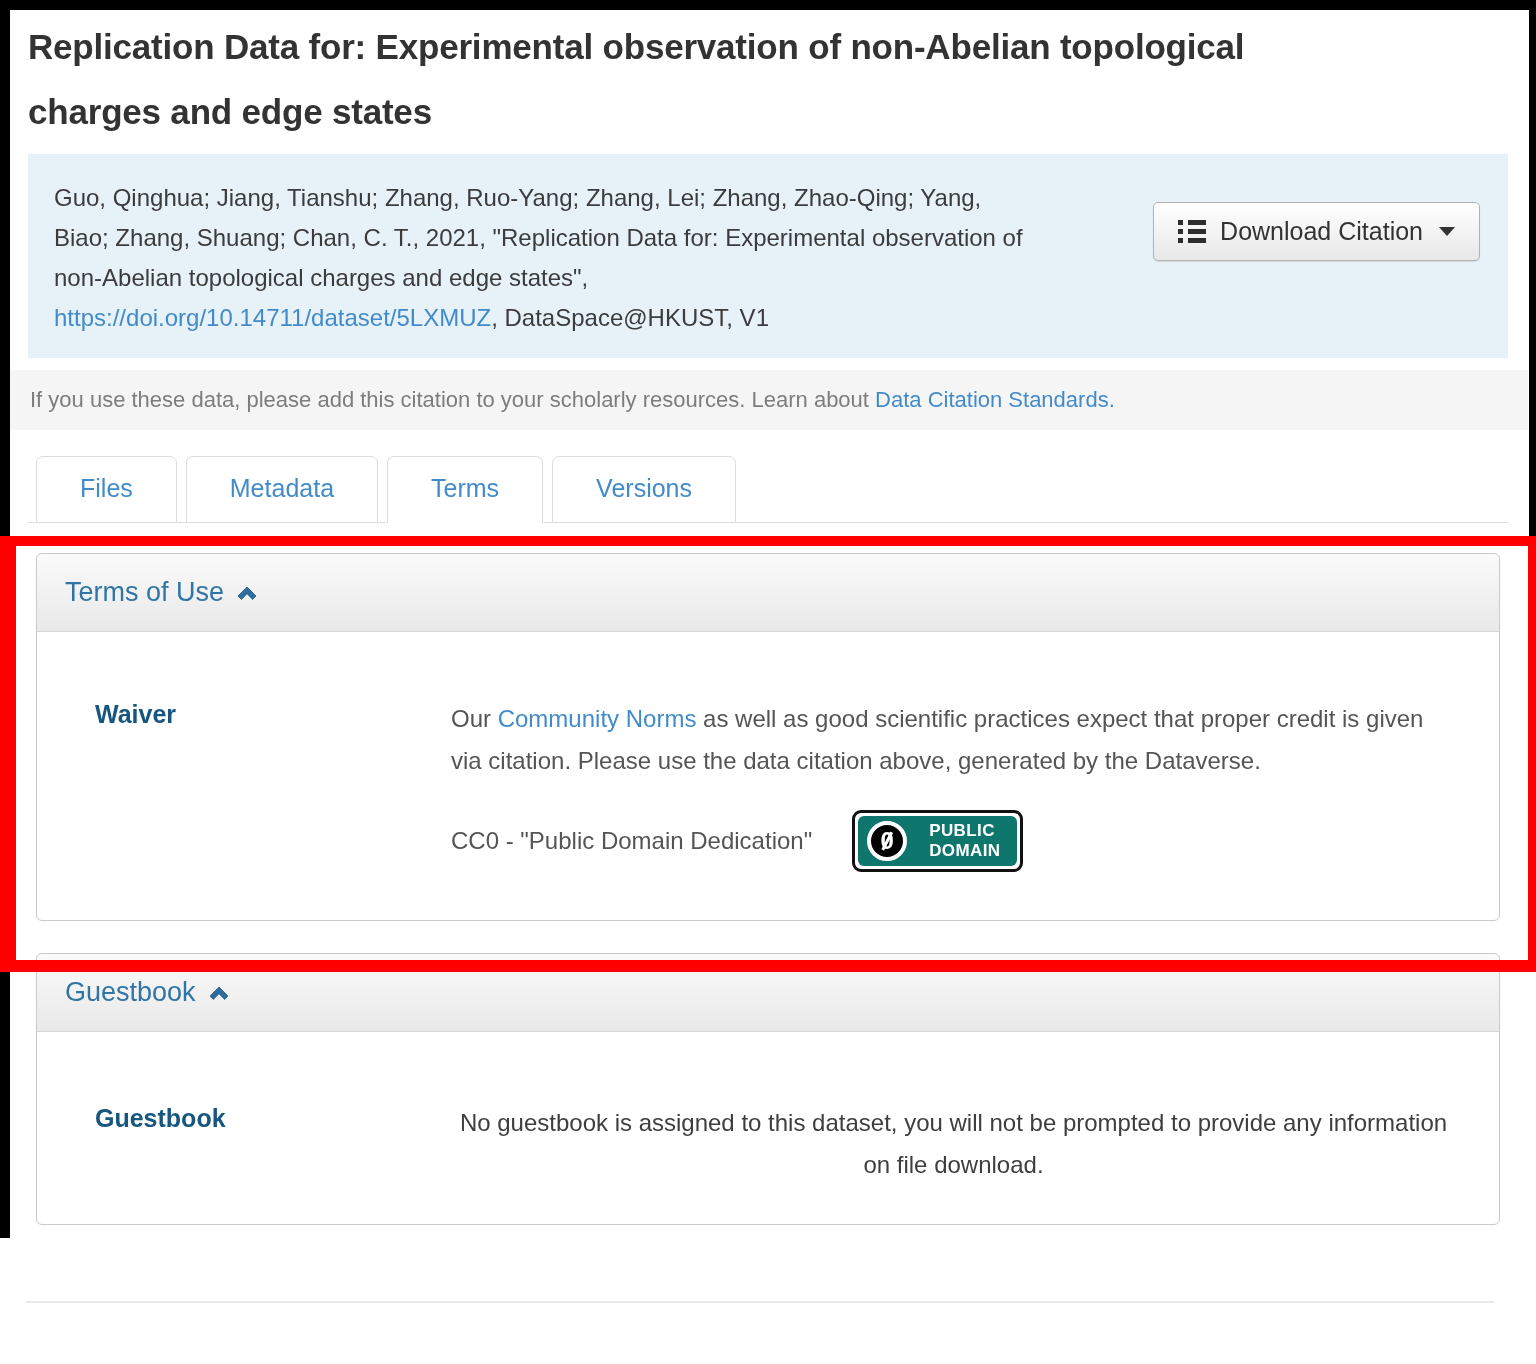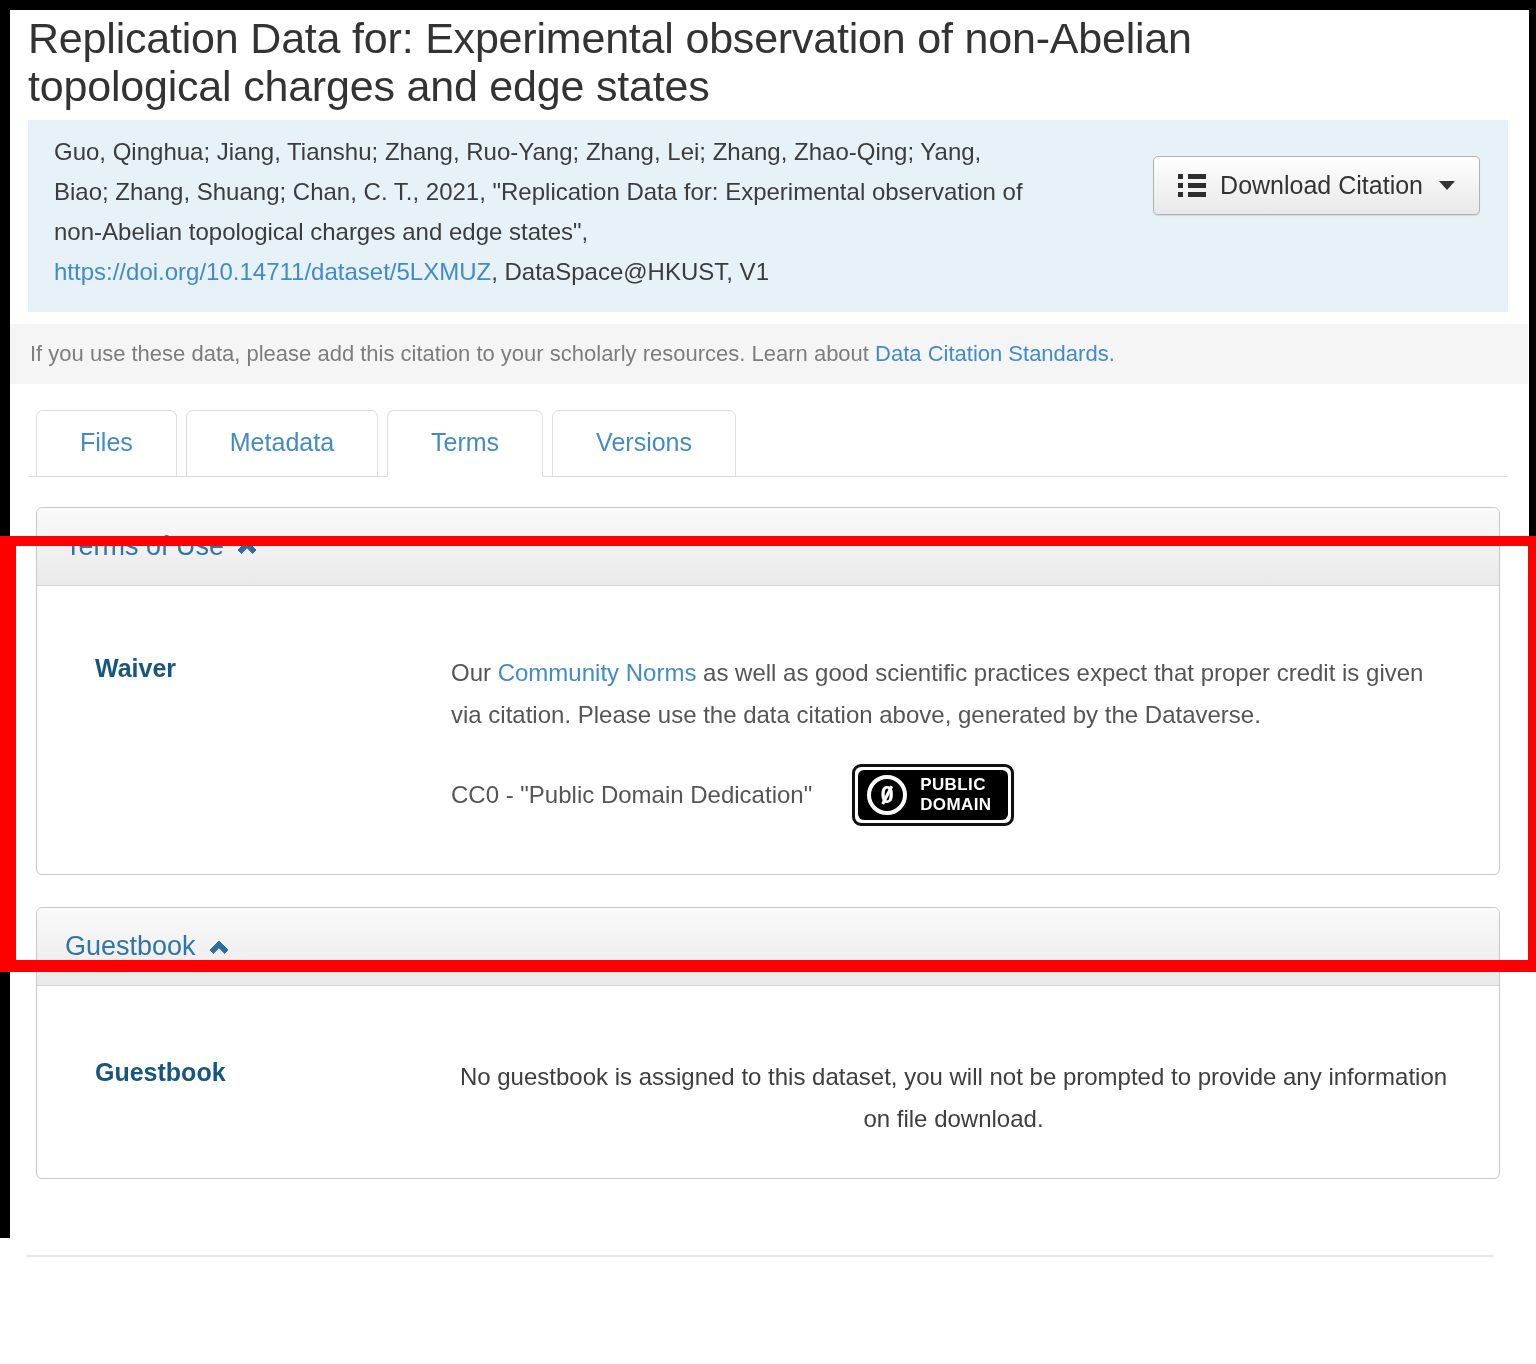--- a/index.html
+++ b/index.html
@@ -6,27 +6,27 @@
   html,body { margin:0; padding:0; }
   body {
     width:1536px; height:1364px; position:relative; overflow:hidden;
     background:#ffffff; color:#333;
     font-family:"Liberation Sans","DejaVu Sans",sans-serif;
   }
   .page { padding:12px 28px 0 28px; position:relative; }
 
   
   .ds-title {
-    font-size:43px; font-weight:400; color:#333; line-height:48px;
+    font-size:35px; font-weight:700; color:#333; line-height:65px;
     margin:2px 0 10px 0; max-width:1340px; letter-spacing:-0.2px;
   }
 
   
   .citation-block {
-    background:#e7f1f8; padding:12px 26px 20px 26px;
+    background:#e7f1f8; padding:24px 26px 20px 26px;
     display:flex; justify-content:space-between; align-items:flex-start;
   }
   .citation-text { font-size:24px; line-height:40px; color:#3c3c3c; max-width:975px; }
   a, .link-color { color:#428BCA; text-decoration:none; cursor:pointer; }
 
   .btn-download {
     background:linear-gradient(#ffffff,#e8e8e8);
     border:1px solid #b2b2b2; border-radius:5px;
     padding:14px 24px; font-size:25px; color:#333;
     display:inline-flex; align-items:center; gap:14px;
@@ -88,22 +88,22 @@
   .field-value { font-size:24px; line-height:42px; color:#555; max-width:1005px; }
   .field-value.dark { color:#3e3e3e;text-align:center; }
   .license-row { margin-top:28px; display:flex; align-items:center; gap:40px; }
 
   
   .pd-badge {
     display:inline-flex; background:#ffffff; border:3px solid #111;
     border-radius:9px; padding:3px; cursor:default;
   }
   .pd-inner {
-    background:#000000; border-radius:6px; display:flex; align-items:center;
-    gap:13px; padding:5px 16px 5px 9px;
+    background:#0f766e; border-radius:6px; display:flex; align-items:center;
+    gap:22px; padding:5px 16px 5px 9px;
   }
   .cc-zero {
     width:40px; height:40px; border:4px solid #fff; border-radius:50%;
     background:#000; color:#fff; font-weight:700; font-size:24px;
     display:flex; align-items:center; justify-content:center; position:relative;
   }
   .cc-zero .slash {
     position:absolute; left:50%; top:6px; bottom:6px; width:2.5px;
     background:#fff; transform:translateX(-50%) rotate(27deg);
   }

